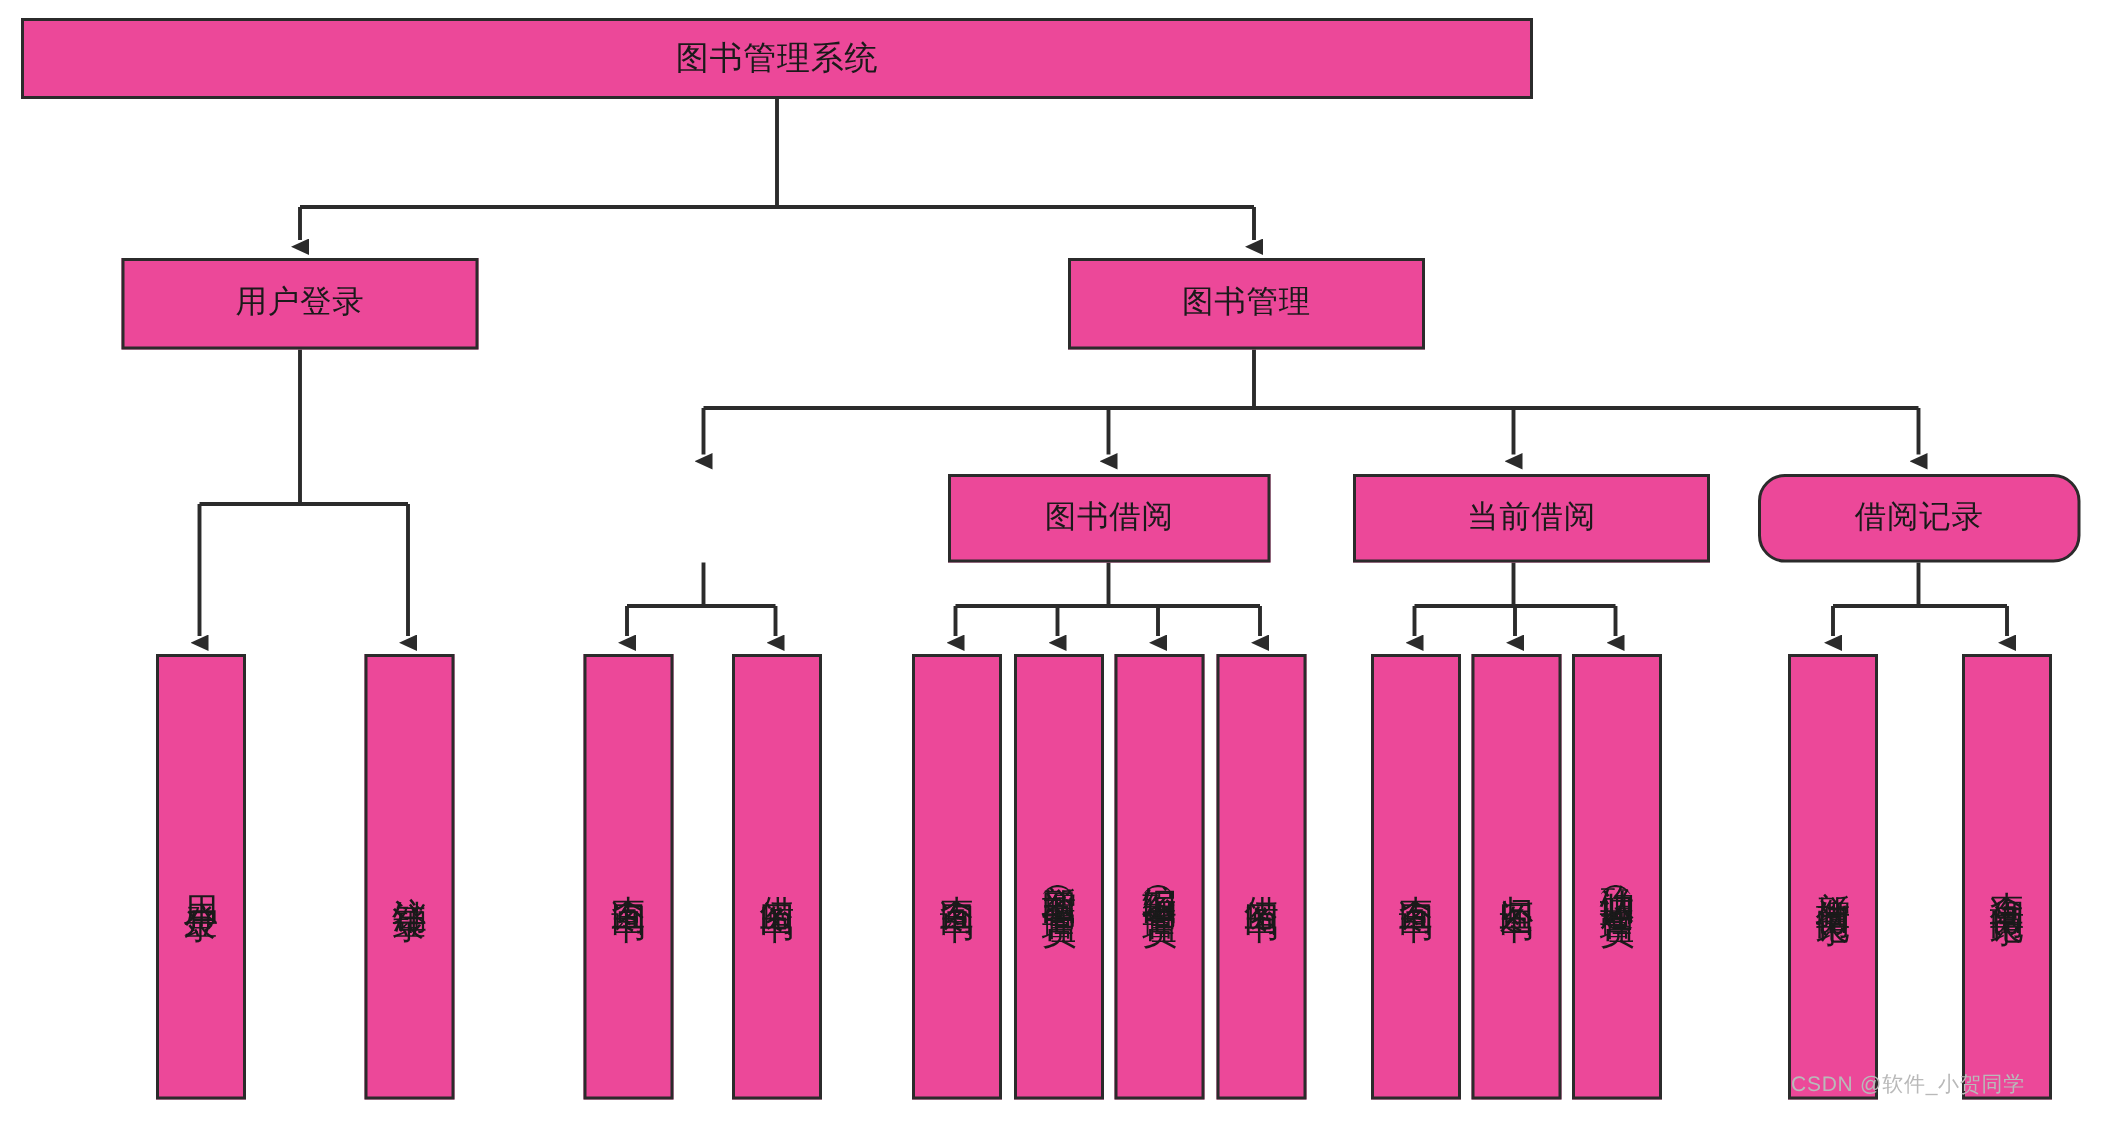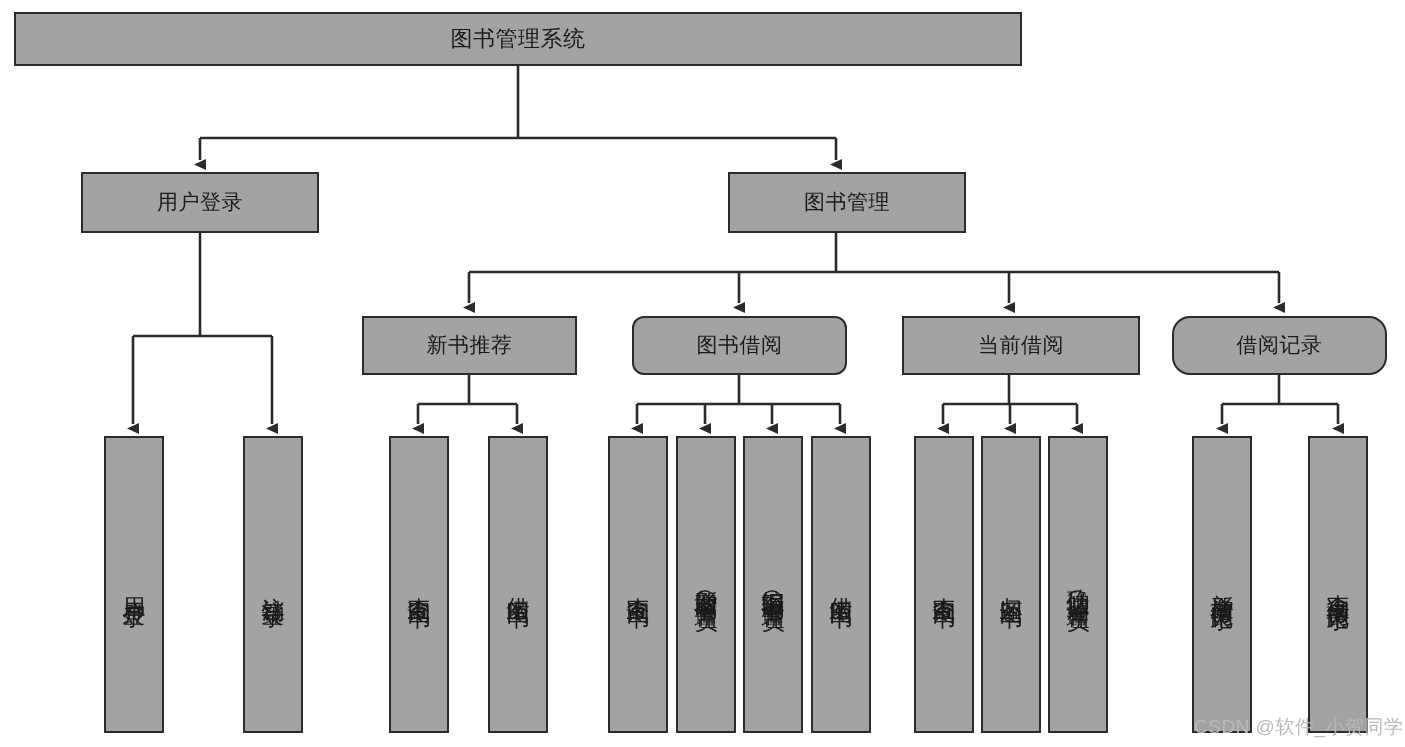--- a/index.html
+++ b/index.html
@@ -22,21 +22,21 @@
     position: absolute;
     left: 0;
     top: 0;
     width: 1405px;
     height: 747px;
     pointer-events: none;
   }
   .node {
     position: absolute;
     box-sizing: border-box;
-    background: #a3a3a3;
+    background: #ec4899;
     border: 2.5px solid #2b2b2b;
     display: flex;
     align-items: center;
     justify-content: center;
     color: #1a1a1a;
   }
   .node-label {
     display: block;
     text-align: center;
     line-height: 1.18;
@@ -60,21 +60,21 @@
     text-orientation: upright;
     font-size: 23px;
     letter-spacing: 3px;
     line-height: 1;
     white-space: nowrap;
   }
   .watermark {
     position: absolute;
     left: 1194px;
     top: 714px;
-    font-size: 19px;
+    font-size: 14px;
     color: #b9b9b9;
     white-space: nowrap;
     letter-spacing: 0.5px;
     font-family: "Liberation Sans", "DejaVu Sans", sans-serif;
   }
 </style>
 </head>
 <body>
 
 <div id="diagram-root">
@@ -130,29 +130,26 @@
   </svg>
 
   <div class="node horiz root" style="left:14px; top:12px; width:1008px; height:54px;">
     <span class="node-label">图书管理系统</span>
   </div>
 
   <div class="node horiz" style="left:81px; top:172px; width:238px; height:61px;">
     <span class="node-label">用户登录</span>
   </div>
 
-  <div class="node horiz" style="left:712px; top:172px; width:238px; height:61px;margin-left:16px;">
+  <div class="node horiz" style="left:712px; top:172px; width:238px; height:61px;">
     <span class="node-label">图书管理</span>
   </div>
 
-  <div class="node horiz" style="left:362px; top:316px; width:215px; height:59px;">
-    <span class="node-label">新书推荐</span>
-  </div>
-
-  <div class="node horiz" style="left:632px; top:316px; width:215px; height:59px;border-radius:12px;">
+
+  <div class="node horiz" style="left:632px; top:316px; width:215px; height:59px;">
     <span class="node-label">图书借阅</span>
   </div>
 
   <div class="node horiz" style="left:902px; top:316px; width:238px; height:59px;">
     <span class="node-label">当前借阅</span>
   </div>
 
   <div class="node horiz" style="left:1172px; top:316px; width:215px; height:59px;border-radius:18px;">
     <span class="node-label">借阅记录</span>
   </div>

